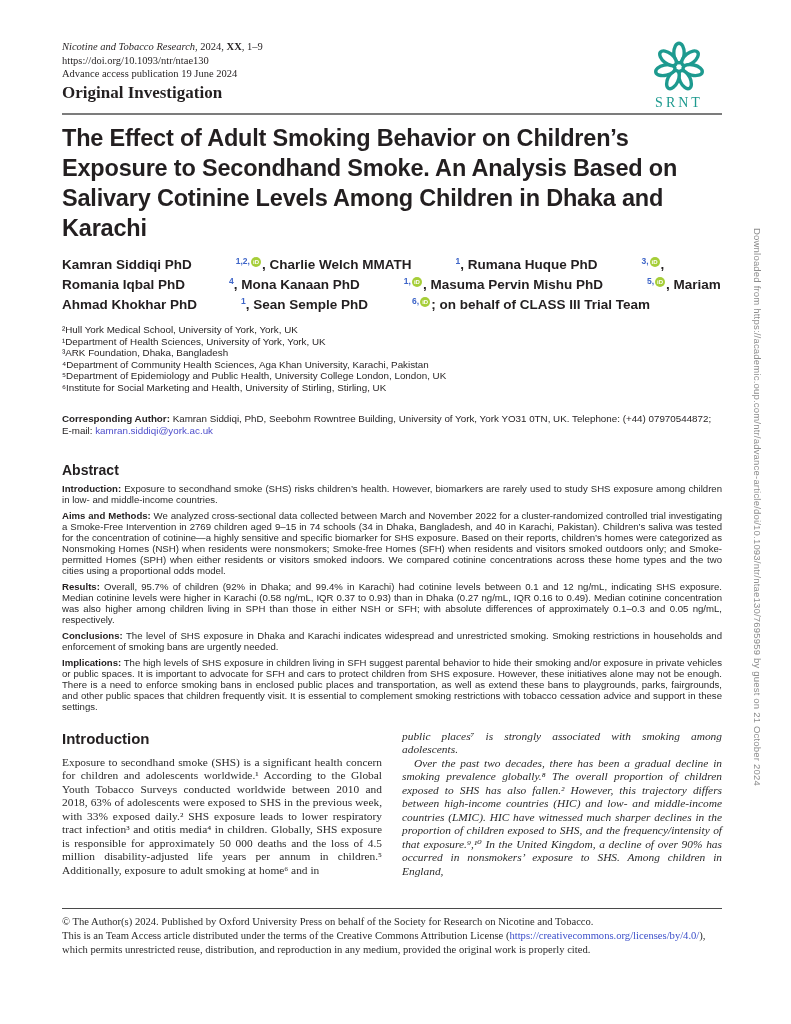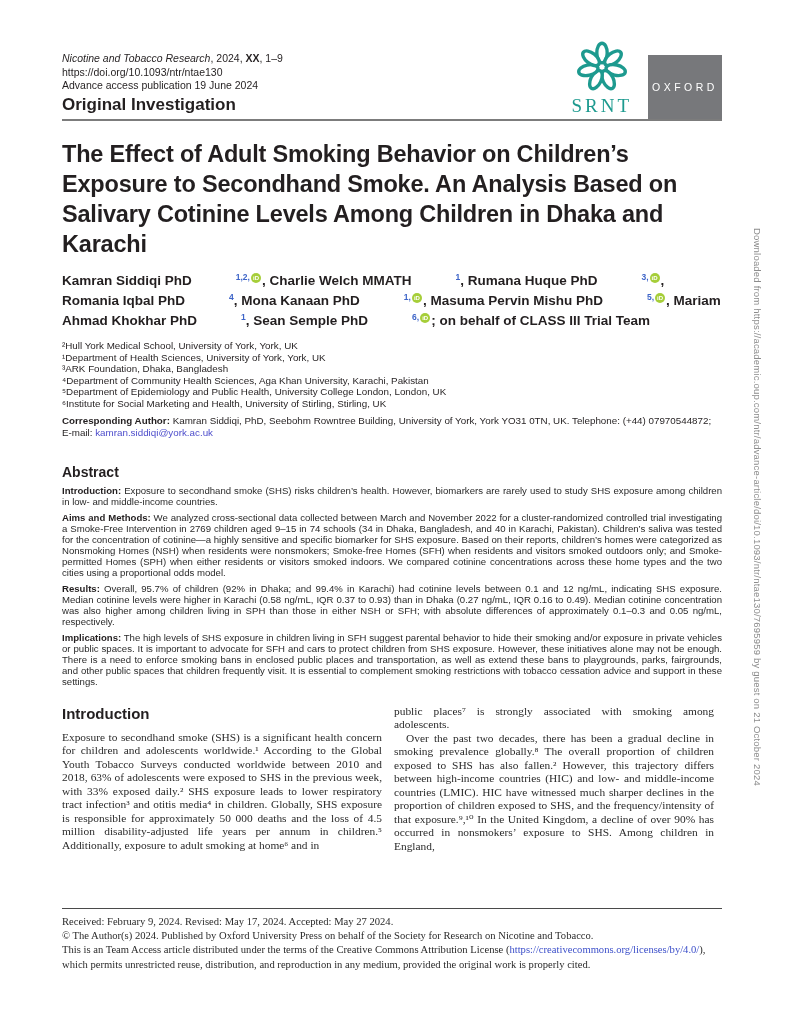--- a/index.html
+++ b/index.html
@@ -10,53 +10,53 @@
     margin:0 auto;
     background:#ffffff;
     font-family:"Liberation Sans", sans-serif;
     color:#231f20;
     overflow:hidden;
   }
   .content { position:absolute; left:62px; top:0; width:660px; }
 
   
   .header-row { display:flex; justify-content:space-between; align-items:flex-end; padding-top:40px; }
-  .header-meta { font-size:10.5px; line-height:13.5px; padding-bottom:8px; }
+  .header-meta { font-size:10.5px; line-height:13.5px; padding-bottom:14px;font-family:Liberation Serif, serif; }
   .journal-name { font-style:italic; }
   .journal-vol { font-weight:bold; }
   .article-type { font-weight:bold; font-size:17px; margin-top:5px; }
   .header-logos { display:flex; align-items:flex-end; }
   .srnt-block { display:flex; flex-direction:column; align-items:center; margin-right:16px; padding-bottom:2px; }
-  .srnt-text { font-family:"Liberation Serif", serif; font-size:19px; letter-spacing:3px; color:#1d9a8f; margin-top:1px; }
+  .srnt-text { font-family:"Liberation Serif", serif; font-size:14px; letter-spacing:3px; color:#1d9a8f; margin-top:1px; }
   .oxford-box { width:74px; height:64px; background:#77787b; display:flex; align-items:center; justify-content:center; }
   .oxford-text { color:#ffffff; font-size:10.5px; letter-spacing:3.5px; font-weight:400; }
   .header-rule { border:none; border-top:2px solid #7c7c7c; }
 
   
-  .paper-title { font-size:23.5px; line-height:30px; font-weight:bold; margin-top:18px; letter-spacing:-0.2px; }
+  .paper-title { font-size:23.5px; line-height:30px; font-weight:bold; margin-top:8px; letter-spacing:-0.2px; }
   .authors { font-size:13.5px; line-height:20px; font-weight:bold; margin-top:12px; }
   .authors sup { font-size:8.5px; line-height:0; color:#3d64c8; font-weight:bold;padding-left:44px; }
   .orcid { display:inline-block; width:10px; height:10px; border-radius:50%; background:#a6ce39;
            color:#fff; font-size:6px; font-weight:bold; text-align:center; line-height:10px;
            vertical-align:super; margin:0 1px; }
   .affiliations { margin-top:9px; font-size:9.8px; line-height:11.6px; }
-  .corresponding { margin-top:5px; font-size:9.8px; line-height:12.5px; }
+  .corresponding { margin-top:19px; font-size:9.8px; line-height:12.5px; }
   .corresponding .lbl { font-weight:bold; }
   a.link { color:#4d4dcb; text-decoration:none; }
 
   
   .abstract { margin-top:24px; }
   .abstract-heading { font-size:14px; font-weight:bold; margin-bottom:5px; }
   .abstract p { font-size:9.6px; line-height:11px; text-align:justify; margin-top:5px; color:#2a2a2a; }
   .abstract .lbl { font-weight:bold; color:#231f20; }
 
   
   .intro { display:flex; margin-top:18px; }
   .col { width:320px; }
-  .col + .col { margin-left:12px; }
+  .col + .col { margin-left:20px;font-style:italic; }
   .intro-heading { font-size:15px; font-weight:bold; margin-bottom:9px; }
   .body-text { font-family:"Liberation Serif","DejaVu Serif",serif; font-size:11.4px; line-height:13.5px; text-align:justify; color:#2a2a2a; }
   .body-text.indent { text-indent:12px; }
 
   
   .footer { position:absolute; left:62px; top:908px; width:660px; border-top:1px solid #4a4a4a; padding-top:6px;
             font-family:"Liberation Serif","DejaVu Serif",serif; font-size:10.6px; line-height:14.2px; color:#2a2a2a; }
   .footer a.link { color:#3b4ec9;margin-top:11px; }
 
   
@@ -86,23 +86,20 @@
               <ellipse cx="0" cy="-14" rx="5.2" ry="9.8" transform="rotate(51.4)"></ellipse>
               <ellipse cx="0" cy="-14" rx="5.2" ry="9.8" transform="rotate(102.8)"></ellipse>
               <ellipse cx="0" cy="-14" rx="5.2" ry="9.8" transform="rotate(154.3)"></ellipse>
               <ellipse cx="0" cy="-14" rx="5.2" ry="9.8" transform="rotate(205.7)"></ellipse>
               <ellipse cx="0" cy="-14" rx="5.2" ry="9.8" transform="rotate(257.1)"></ellipse>
               <ellipse cx="0" cy="-14" rx="5.2" ry="9.8" transform="rotate(308.6)"></ellipse>
             </g>
           </svg>
           <div class="srnt-text">SRNT</div>
         </div>
-        <div class="oxford-box">
-          <span class="oxford-text">OXFORD</span>
-        </div>
       </div>
     </div>
     <hr class="header-rule">
 
     <h1 class="paper-title">The Effect of Adult Smoking Behavior on Children’s Exposure to Secondhand Smoke. An Analysis Based on Salivary Cotinine Levels Among Children in Dhaka and Karachi</h1>
 
     <div class="authors">
       <span><span>Kamran Siddiqi PhD</span><sup>1,2,</sup><span class="orcid">iD</span><span>, </span></span><span><span>Charlie Welch MMATH</span><sup>1</sup><span>, </span></span><span><span>Rumana Huque PhD</span><sup>3,</sup><span class="orcid">iD</span><span>, </span></span><span><span>Romania Iqbal PhD</span><sup>4</sup><span>, </span></span><span><span>Mona Kanaan PhD</span><sup>1,</sup><span class="orcid">iD</span><span>, </span></span><span><span>Masuma Pervin Mishu PhD</span><sup>5,</sup><span class="orcid">iD</span><span>, </span></span><span><span>Mariam Ahmad Khokhar PhD</span><sup>1</sup><span>, </span></span><span><span>Sean Semple PhD</span><sup>6,</sup><span class="orcid">iD</span></span><span>; on behalf of CLASS III Trial Team</span>
     </div>
 
@@ -117,37 +114,37 @@
 
     <div class="corresponding">
       <span class="lbl">Corresponding Author:</span><span> Kamran Siddiqi, PhD, Seebohm Rowntree Building, University of York, York YO31 0TN, UK. Telephone: (+44) 07970544872; E-mail: </span><a class="link" href="#">kamran.siddiqi@york.ac.uk</a>
     </div>
 
     <div class="abstract">
       <div class="abstract-heading">Abstract</div>
       <p><span class="lbl">Introduction:</span><span> Exposure to secondhand smoke (SHS) risks children’s health. However, biomarkers are rarely used to study SHS exposure among children in low- and middle-income countries.</span></p>
       <p><span class="lbl">Aims and Methods:</span><span> We analyzed cross-sectional data collected between March and November 2022 for a cluster-randomized controlled trial investigating a Smoke-Free Intervention in 2769 children aged 9–15 in 74 schools (34 in Dhaka, Bangladesh, and 40 in Karachi, Pakistan). Children’s saliva was tested for the concentration of cotinine—a highly sensitive and specific biomarker for SHS exposure. Based on their reports, children’s homes were categorized as Nonsmoking Homes (NSH) when residents were nonsmokers; Smoke-free Homes (SFH) when residents and visitors smoked outdoors only; and Smoke-permitted Homes (SPH) when either residents or visitors smoked indoors. We compared cotinine concentrations across these home types and the two cities using a proportional odds model.</span></p>
       <p><span class="lbl">Results:</span><span> Overall, 95.7% of children (92% in Dhaka; and 99.4% in Karachi) had cotinine levels between 0.1 and 12 ng/mL, indicating SHS exposure. Median cotinine levels were higher in Karachi (0.58 ng/mL, IQR 0.37 to 0.93) than in Dhaka (0.27 ng/mL, IQR 0.16 to 0.49). Median cotinine concentration was also higher among children living in SPH than those in either NSH or SFH; with absolute differences of approximately 0.1–0.3 and 0.05 ng/mL, respectively.</span></p>
+      <p><span class="lbl">Conclusions:</span><span> The level of SHS exposure in Dhaka and Karachi indicates widespread and unrestricted smoking. Smoking restrictions in households and enforcement of smoking bans are urgently needed.</span></p>
       <p><span class="lbl">Implications:</span><span> The high levels of SHS exposure in children living in SFH suggest parental behavior to hide their smoking and/or exposure in private vehicles or public spaces. It is important to advocate for SFH and cars to protect children from SHS exposure. However, these initiatives alone may not be enough. There is a need to enforce smoking bans in enclosed public places and transportation, as well as extend these bans to playgrounds, parks, fairgrounds, and other public spaces that children frequently visit. It is essential to complement smoking restrictions with tobacco cessation advice and support in these settings.</span></p>
     </div>
 
     <div class="intro">
       <div class="col">
         <div class="intro-heading">Introduction</div>
         <p class="body-text">Exposure to secondhand smoke (SHS) is a significant health concern for children and adolescents worldwide.¹ According to the Global Youth Tobacco Surveys conducted worldwide between 2010 and 2018, 63% of adolescents were exposed to SHS in the previous week, with 33% exposed daily.² SHS exposure leads to lower respiratory tract infection³ and otitis media⁴ in children. Globally, SHS exposure is responsible for approximately 50 000 deaths and the loss of 4.5 million disability-adjusted life years per annum in children.⁵ Additionally, exposure to adult smoking at home⁶ and in</p>
       </div>
       <div class="col">
         <p class="body-text">public places⁷ is strongly associated with smoking among adolescents.</p>
         <p class="body-text indent">Over the past two decades, there has been a gradual decline in smoking prevalence globally.⁸ The overall proportion of children exposed to SHS has also fallen.² However, this trajectory differs between high-income countries (HIC) and low- and middle-income countries (LMIC). HIC have witnessed much sharper declines in the proportion of children exposed to SHS, and the frequency/intensity of that exposure.⁹,¹⁰ In the United Kingdom, a decline of over 90% has occurred in nonsmokers’ exposure to SHS. Among children in England,</p>
       </div>
     </div>
   </div>
 
   <div class="footer">
-    <div>Received: February 9, 2024. Revised: May 17, 2024. Accepted: May 27 2024.</div>
     <div>© The Author(s) 2024. Published by Oxford University Press on behalf of the Society for Research on Nicotine and Tobacco.</div>
     <div>
       <span>This is an Team Access article distributed under the terms of the Creative Commons Attribution License (</span><a class="link" href="#">https://creativecommons.org/licenses/by/4.0/</a><span>), which permits unrestricted reuse, distribution, and reproduction in any medium, provided the original work is properly cited.</span>
     </div>
   </div>
 
   <div class="sidebar-note">Downloaded from https://academic.oup.com/ntr/advance-article/doi/10.1093/ntr/ntae130/7695959 by guest on 21 October 2024</div>
 </div>
 
 </body></html>

